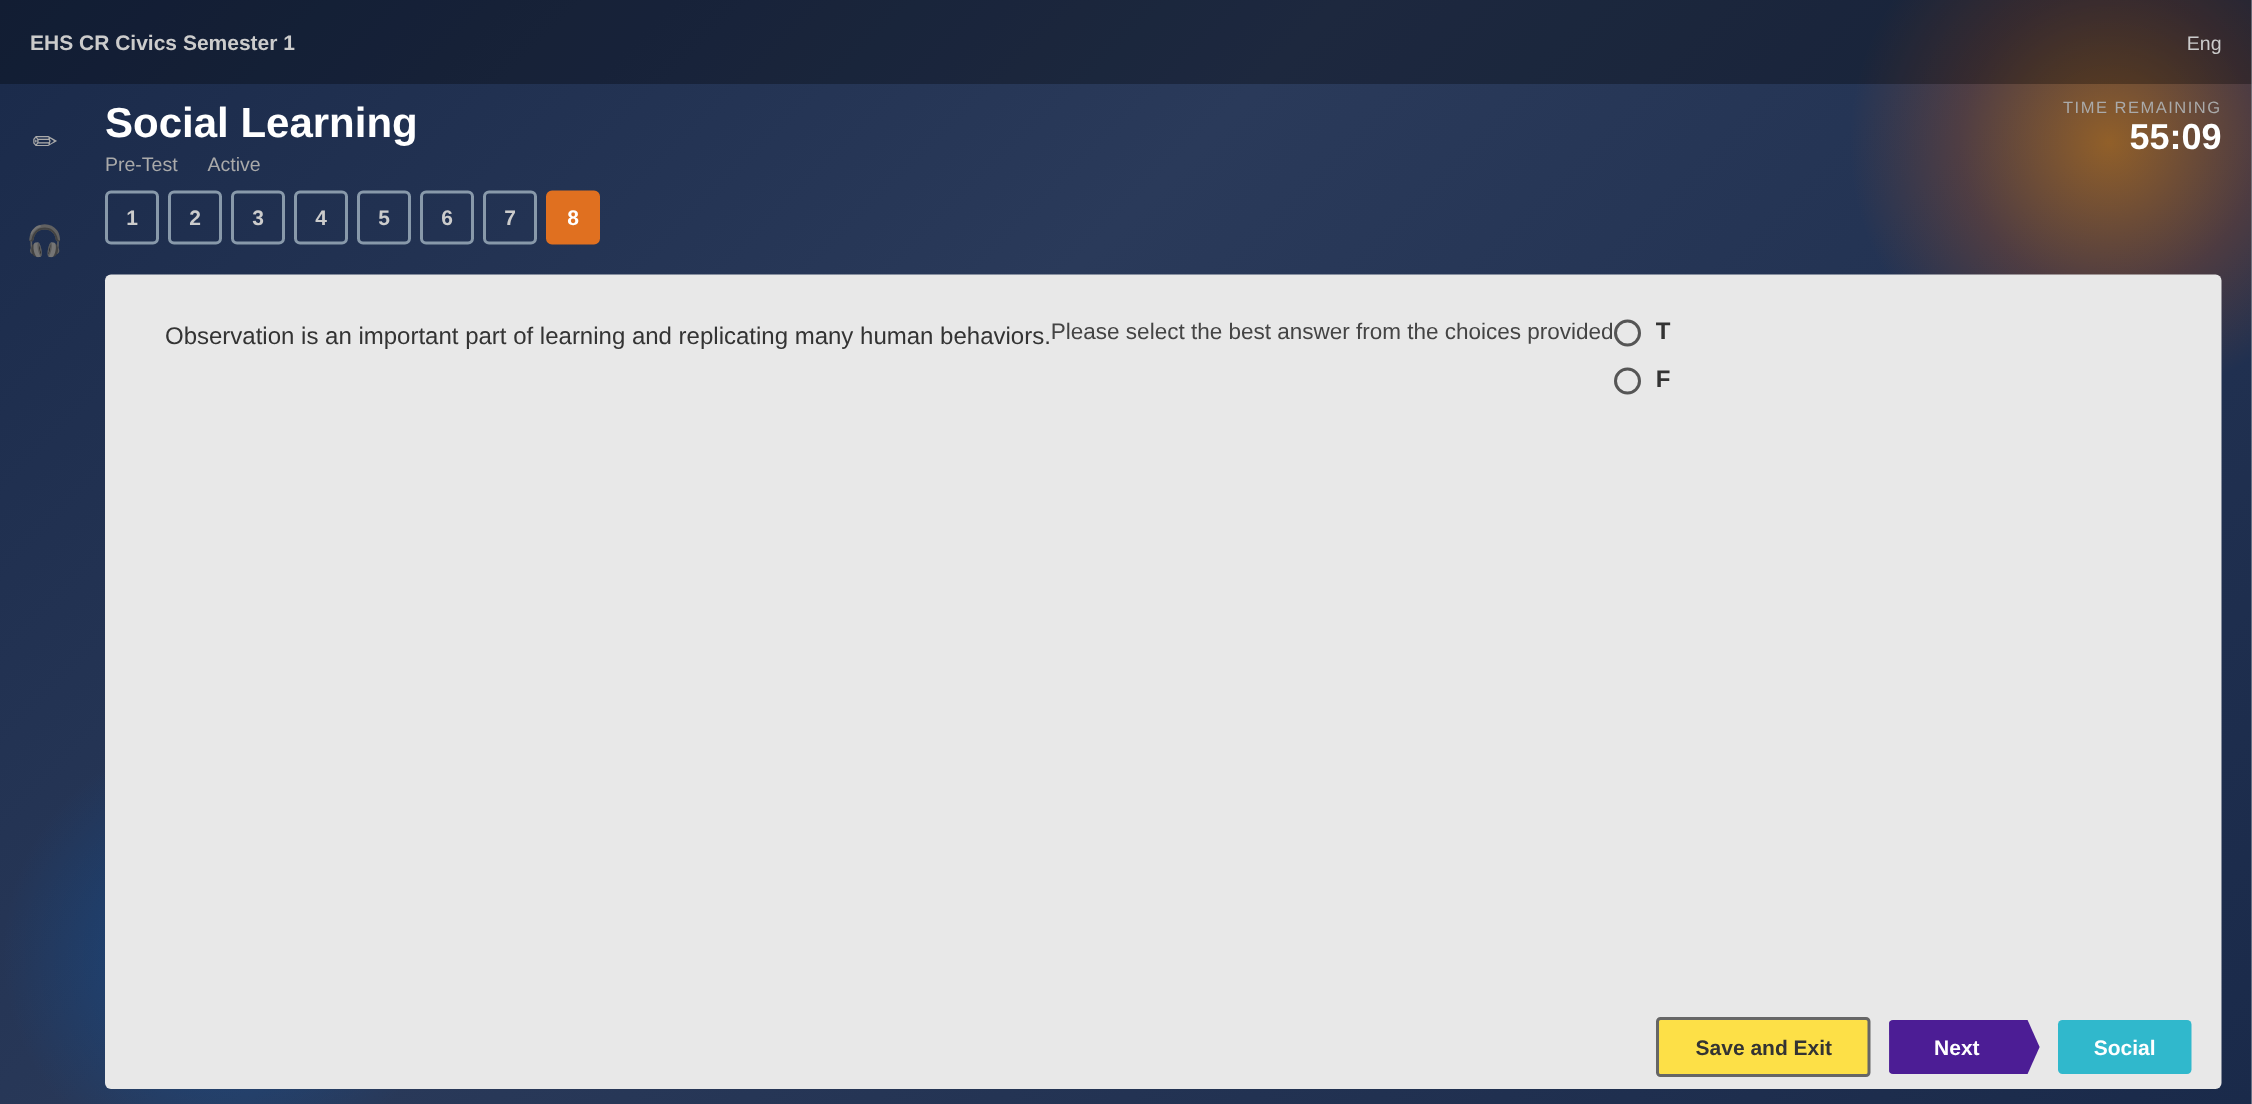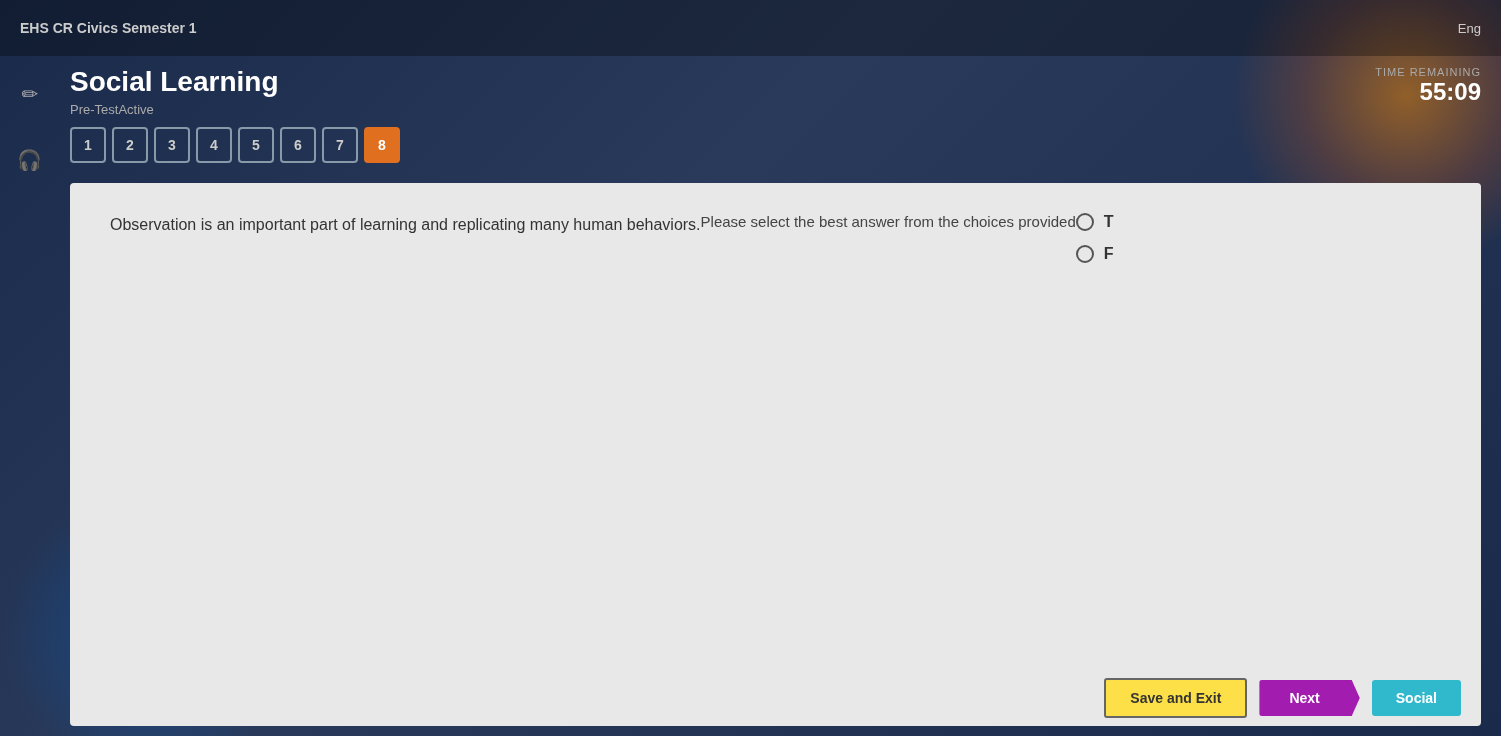--- a/index.html
+++ b/index.html
@@ -119,20 +119,21 @@
     .lesson-title {
       color: #fff;
       font-size: 28px;
       font-weight: bold;
       margin-bottom: 4px;
     }
 
     .lesson-meta {
       display: flex;
       align-items: center;
+      gap: 20px;
       margin-bottom: 10px;
     }
 
     .meta-item {
       color: #aaa;
       font-size: 13px;
     }
 
     .meta-active {
       color: #aaa;
@@ -259,21 +260,21 @@
       background: #fde047;
       color: #333;
       font-size: 14px;
       font-weight: bold;
       cursor: pointer;
       border-radius: 3px;
     }
 
     .btn-next {
       padding: 10px 30px;
-      background: #a21caf;
+      background: #4c1d95;
       color: #fff;
       font-size: 14px;
       font-weight: bold;
       cursor: pointer;
       border: none;
       border-radius: 3px;
       position: relative;
       clip-path: polygon(0 0, 92% 0, 100% 50%, 92% 100%, 0 100%);
       padding-right: 40px;
     }

